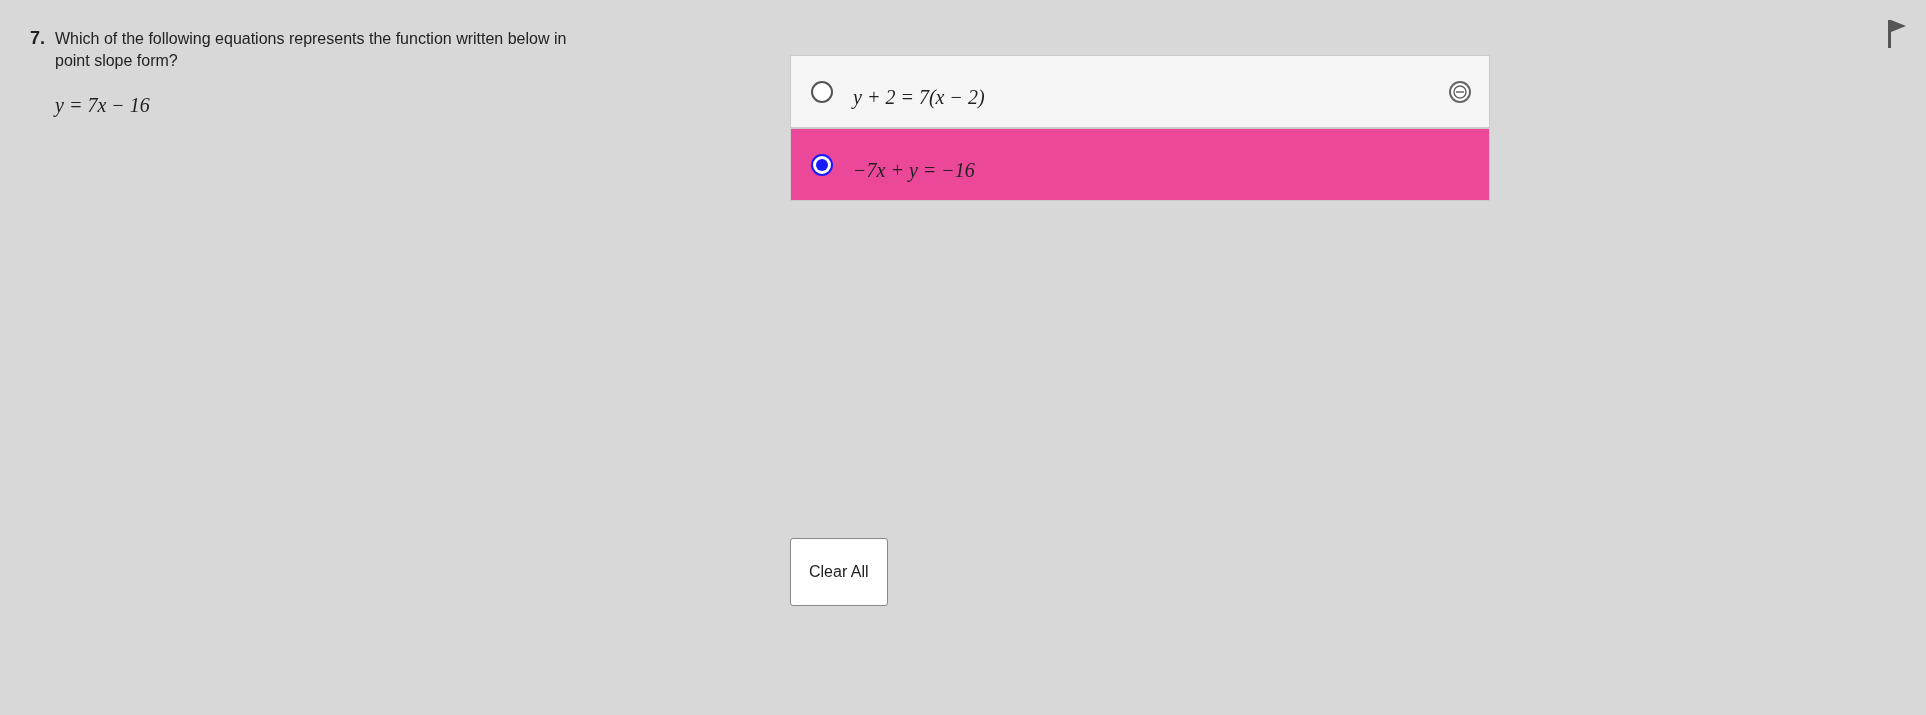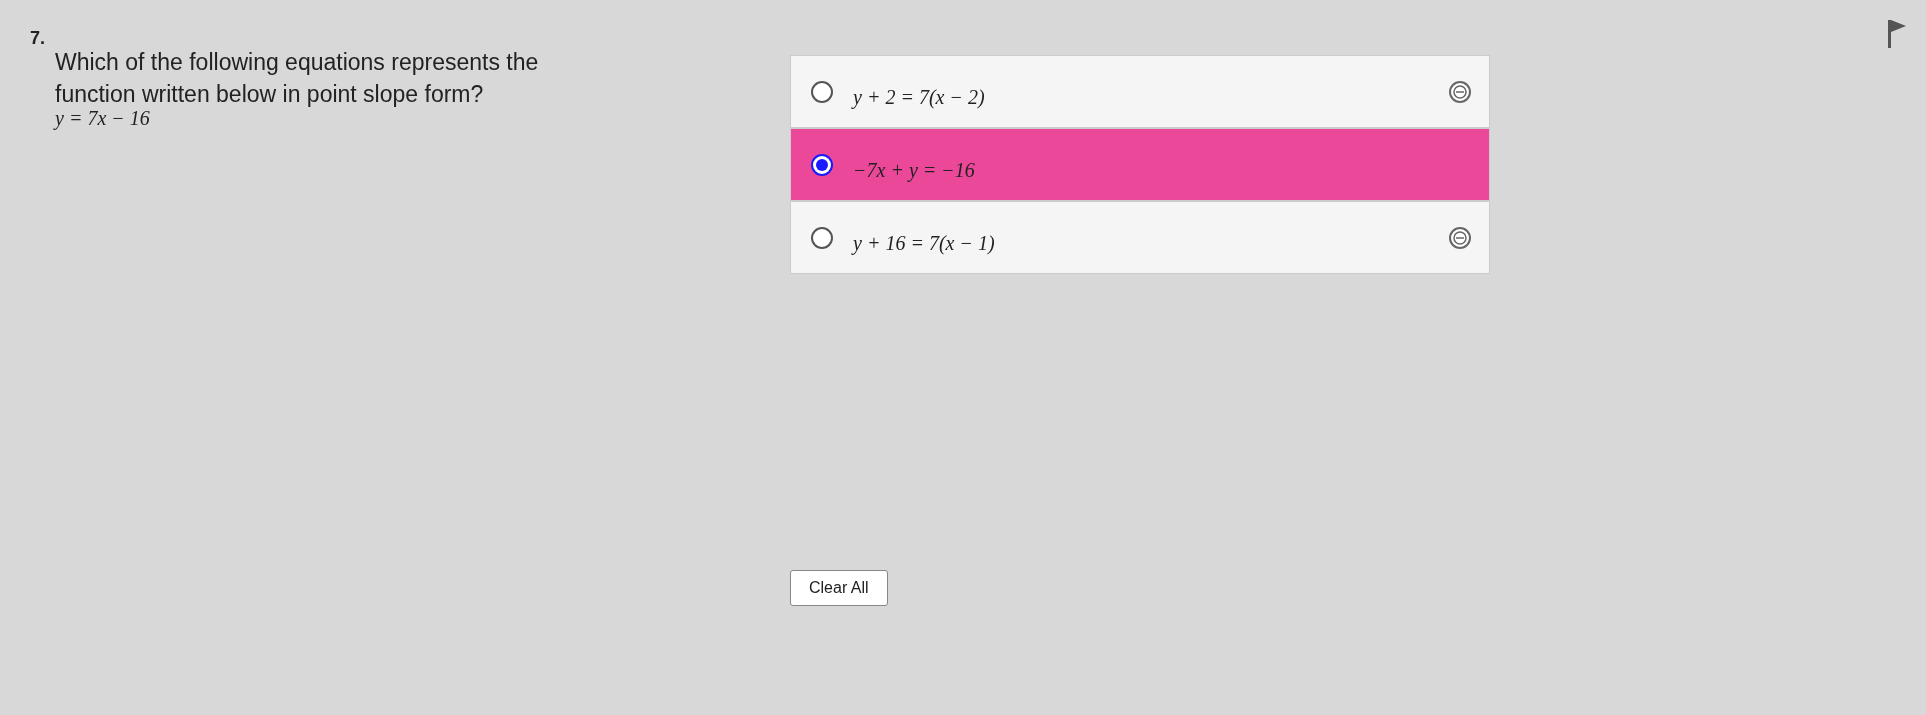--- a/index.html
+++ b/index.html
@@ -25,38 +25,37 @@
       font-size: 18px;
       font-weight: bold;
       font-family: Arial, sans-serif;
       color: #222;
       position: absolute;
       top: 28px;
       left: 30px;
     }
 
     .question-text {
-      font-size: 23px;
+      font-size: 16px;
       font-family: Arial, sans-serif;
       font-weight: 400;
       color: #222;
       position: absolute;
       top: 28px;
       left: 55px;
       width: 550px;
       line-height: 1.4;
-      margin-top: 18px;
     }
 
     .given-equation {
       font-size: 20px;
       font-style: italic;
       color: #222;
       position: absolute;
-      top: 107px;
+      top: 94px;
       left: 55px;
       font-family: 'Times New Roman', serif;
       text-align: center;
     }
 
     .options-container {
       position: absolute;
       top: 55px;
       left: 790px;
       width: 700px;
@@ -118,25 +117,25 @@
     .option-text {
       font-size: 20px;
       font-family: 'Times New Roman', serif;
       color: #222;
       font-style: italic;
       margin-top: 12px;
     }
 
     .clear-all-btn {
       position: absolute;
-      top: 570px;
+      top: 538px;
       left: 790px;
       background: white;
       border: 1.5px solid #888;
-      padding: 8px 18px;
+      padding: 24px 18px;
       font-size: 16px;
       font-family: Arial, sans-serif;
       cursor: pointer;
       color: #222;
       border-radius: 3px;
     }
 
     .flag-icon {
       position: absolute;
       top: 20px;
@@ -205,33 +204,19 @@
 
     <div class="option-row selected">
       <div class="radio-outer" style="border-color:#1a1aff;">
         <div class="radio-inner" style="display:block; width:12px; height:12px; background:#1a1aff; border-radius:50%;"></div>
       </div>
       <span class="option-text">
         −7<i>x</i> + <i>y</i> = −16
       </span>
     </div>
 
-    <div class="option-row">
-      <div class="radio-outer">
-        
-      </div>
-      <span class="option-text">
-        <i>y</i> + 16 = 7(<i>x</i> − 1)
-      </span>
-      <div class="minus-icon">
-        <svg width="14" height="14" viewBox="0 0 14 14">
-            <circle cx="7" cy="7" r="6" stroke="#666" stroke-width="1.5" fill="white"></circle>
-            <line x1="3" y1="7" x2="11" y2="7" stroke="#666" stroke-width="1.5"></line>
-          </svg>
-      </div>
-    </div>
 
 
   </div>
 
   <button class="clear-all-btn">Clear All</button>
 
 </div>
 
 </body></html>

